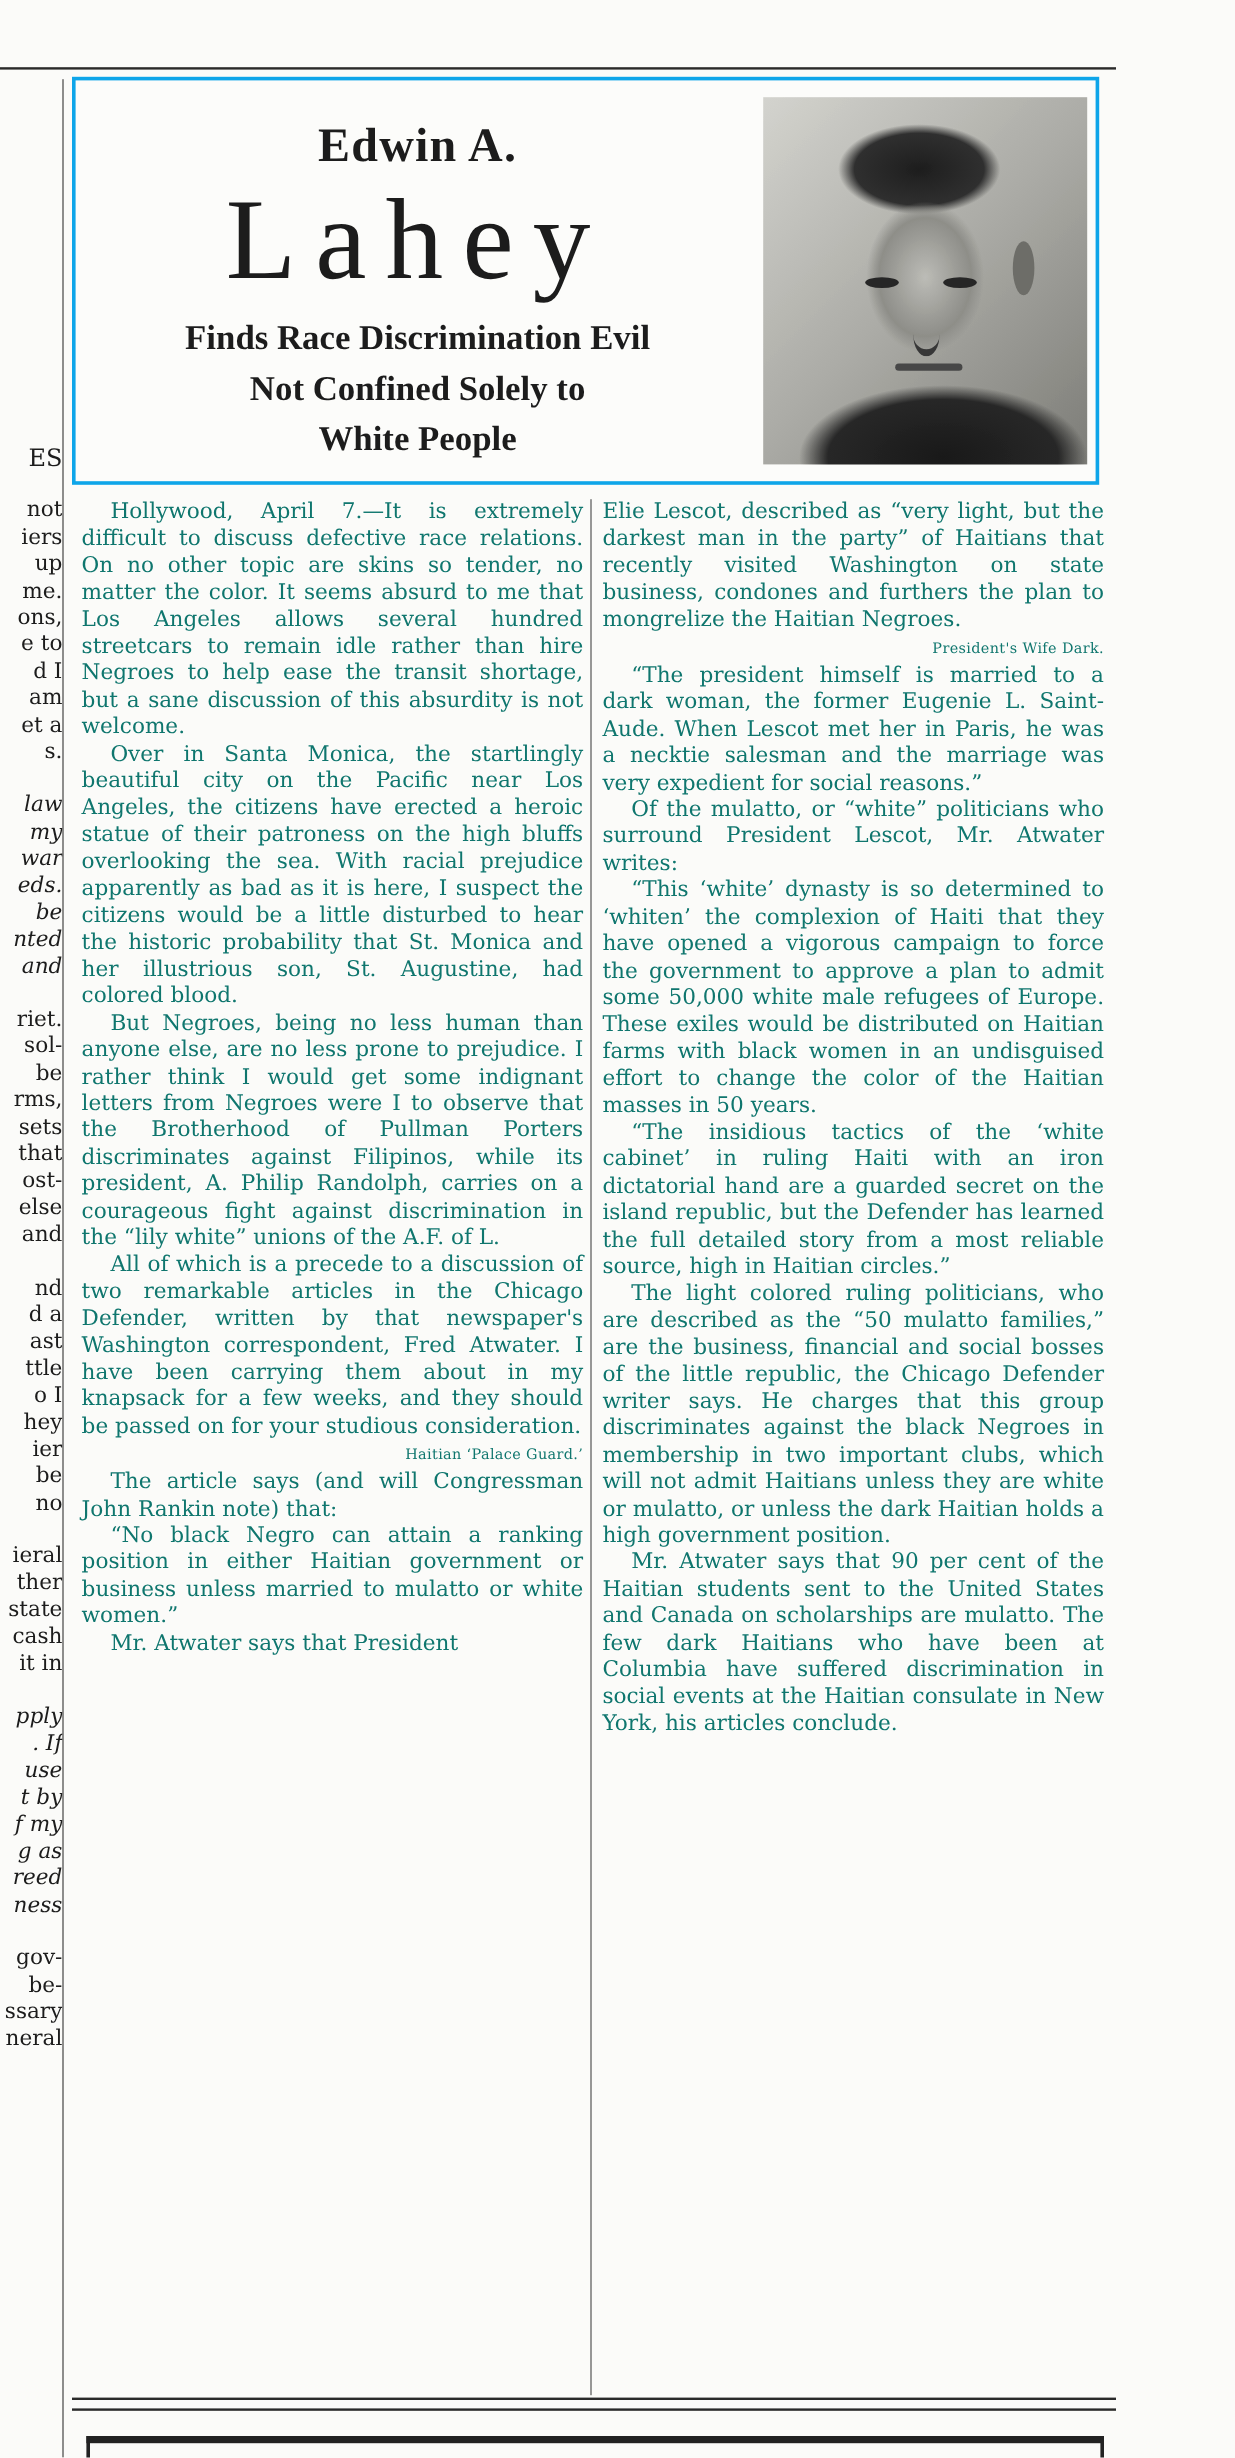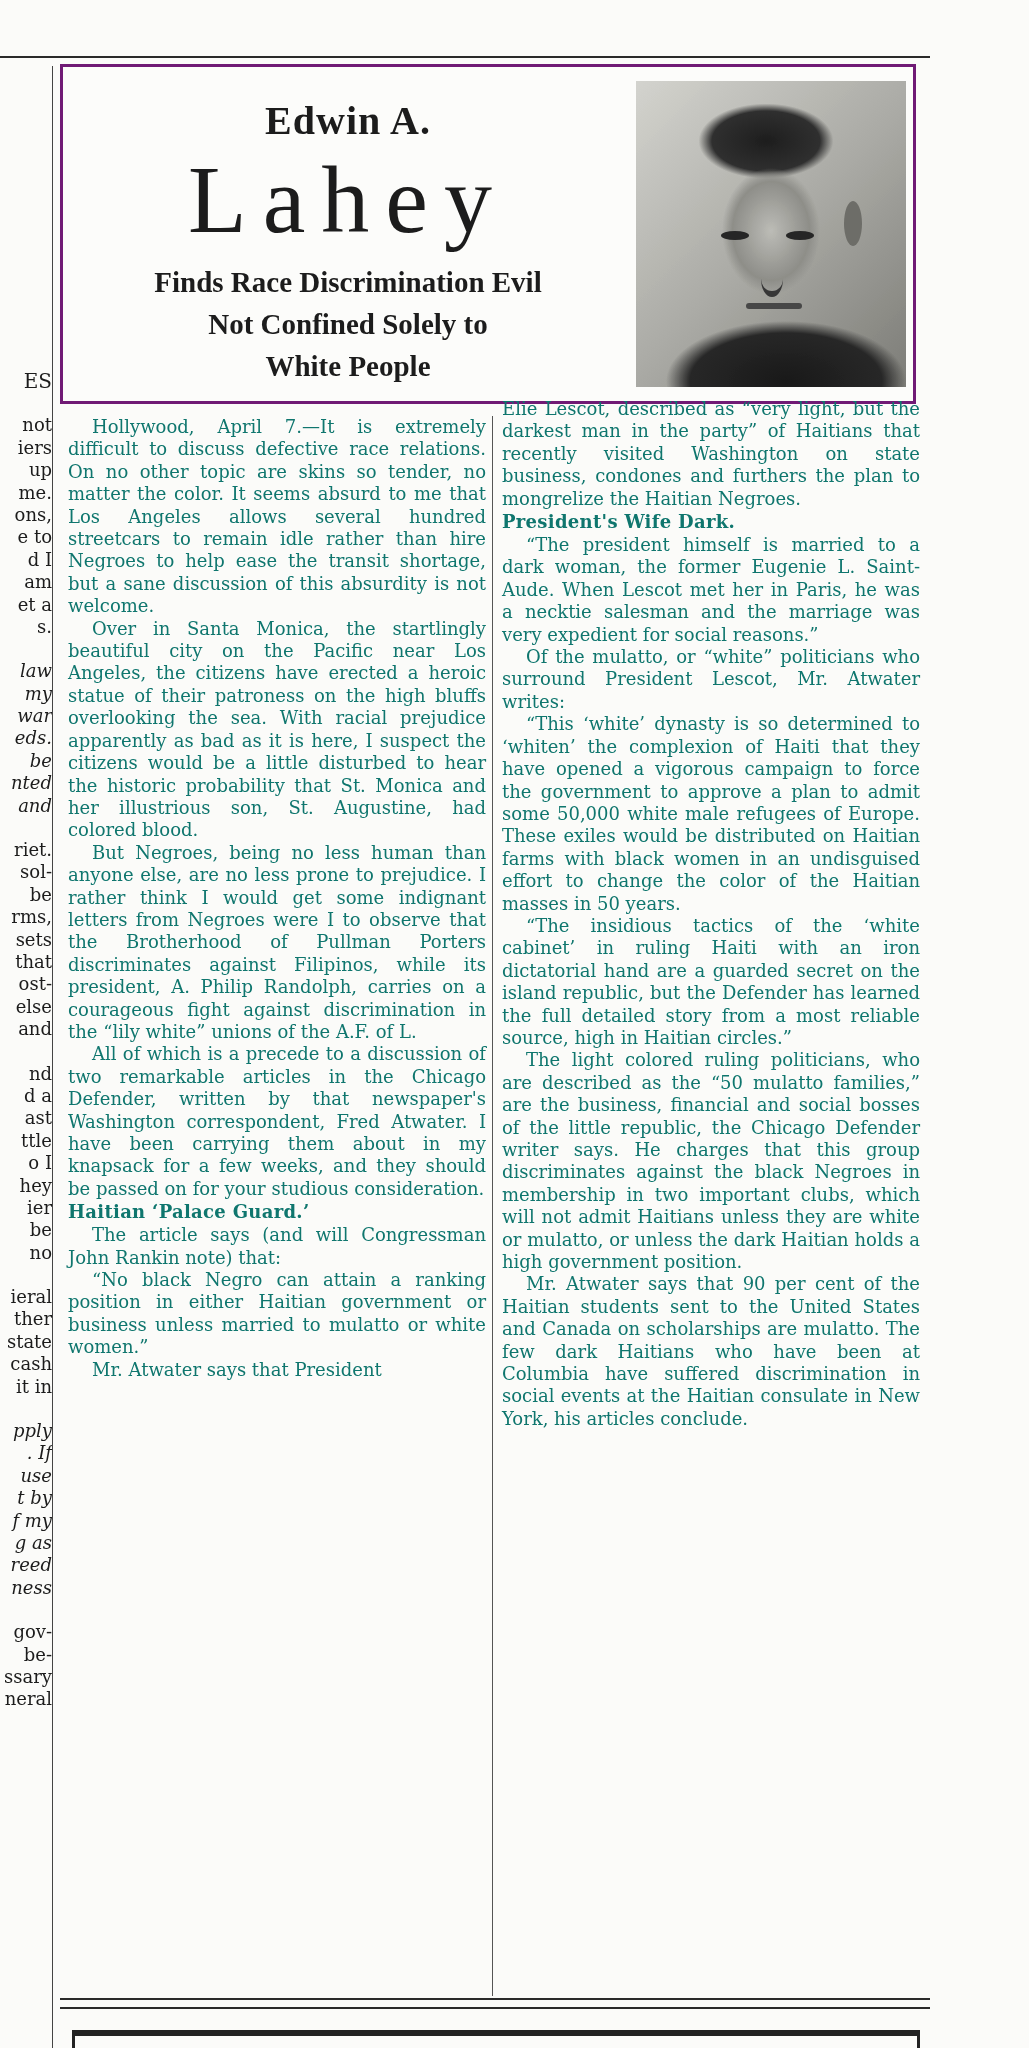--- a/index.html
+++ b/index.html
@@ -15,21 +15,21 @@
   
   #frag-col { left:0; top:370px; width:52px; font-size:18px; line-height:22.4px; text-align:right; overflow:hidden; }
   #frag-col .frag { white-space:nowrap; height:22.4px; display:block; }
   #frag-col .italic { font-style:italic; }
   #frag-col .bold { font-weight:normal; }
   #frag-col .gap { height:22px; display:block; }
 
   
   #header-box {
     left:60px; top:64px; width:856px; height:340px;
-    border:3px solid #701a75; box-sizing:border-box; background:#fcfcfa;
+    border:3px solid #0ea5e9; box-sizing:border-box; background:#fcfcfa;
   }
   #byline-first {
     position:absolute; left:0; width:570px; top:30px; text-align:center;
     font-family:"Liberation Serif", serif; font-weight:bold; font-size:40px; letter-spacing:1px;
   }
   #byline-last {
     position:absolute; left:0; width:570px; top:78px; text-align:center;
     font-family:"Liberation Serif", serif; font-size:96px; letter-spacing:16px; line-height:110px;
   }
   #headline {
@@ -47,24 +47,24 @@
     filter:contrast(1.05);
   }
   #photo .eye { position:absolute; width:28px; height:9px; background:#2a2a2a; border-radius:50%; top:150px; }
   #photo .nose { position:absolute; left:125px; top:180px; width:22px; height:30px; border-bottom:6px solid #3a3a3a; border-radius:0 0 50% 50%; }
   #photo .mouth { position:absolute; left:110px; top:222px; width:56px; height:6px; background:#4a4a4a; border-radius:3px; }
   #photo .ear { position:absolute; left:208px; top:120px; width:18px; height:45px; background:#6e6e69; border-radius:50%; }
 
   
   .column { position:absolute; font-family:"DejaVu Serif", serif; font-size:18px; line-height:22.4px; color:#0f766e; }
   #col-left { left:68px; top:416px; width:418px; }
-  #col-right { left:502px; top:398px; width:418px; }
+  #col-right { left:502px; top:416px; width:418px; }
   .para { text-align:justify; text-indent:24px; margin:0; hyphens:manual; }
   .para.noindent { text-indent:0; }
-  .subhead { text-align:left; font-weight:bold; margin:0; font-size:18px; line-height:24px; letter-spacing:0.3px; }
+  .subhead { text-align:right; font-weight:normal; margin:0; font-size:12px; line-height:24px; letter-spacing:0.3px; }
 
   
   #bottom-box { left:72px; top:2030px; width:848px; height:40px; border-top:6px solid #222; border-left:3px solid #222; border-right:3px solid #222; box-sizing:border-box; }
 </style>
 </head>
 <body>
 
 <div class="rule" style="left:0; top:56px; width:930px; height:2px;"></div>
 
 <div class="abs" id="frag-col">

